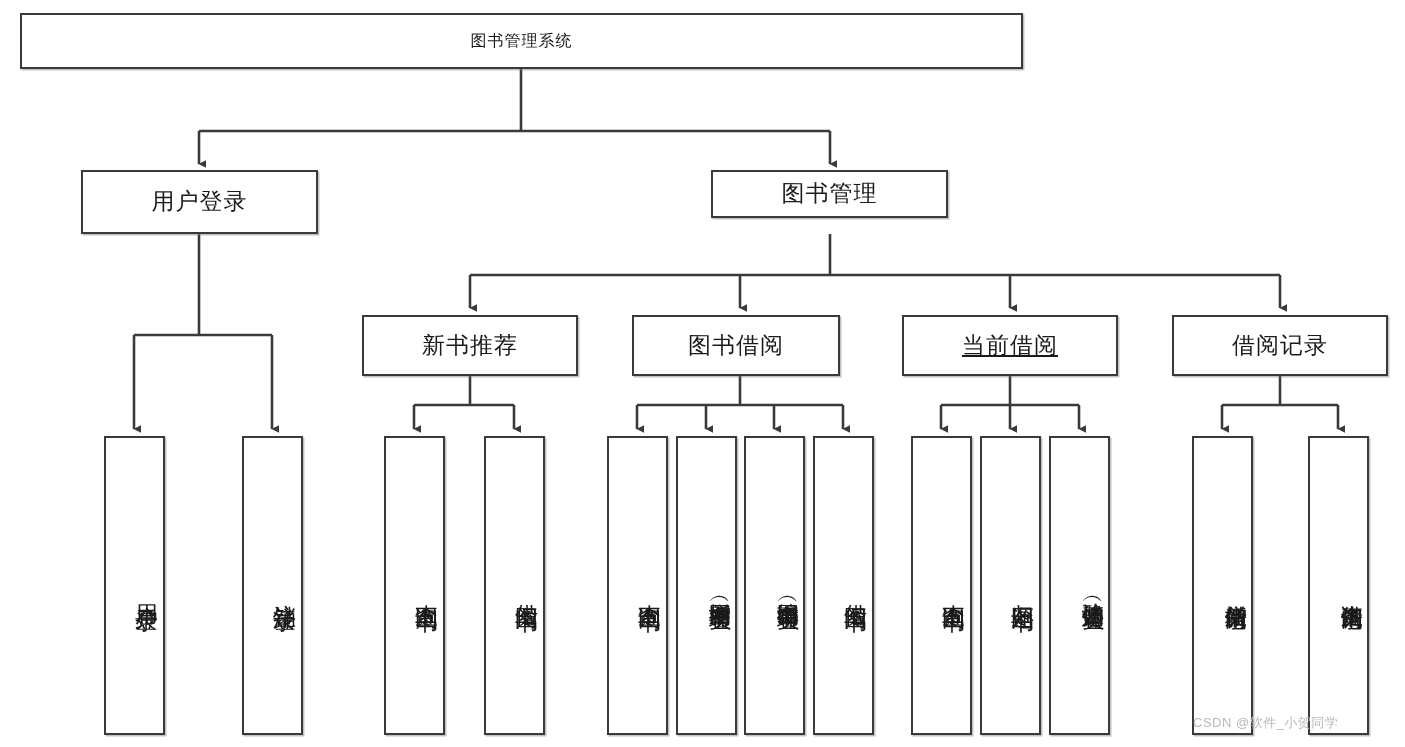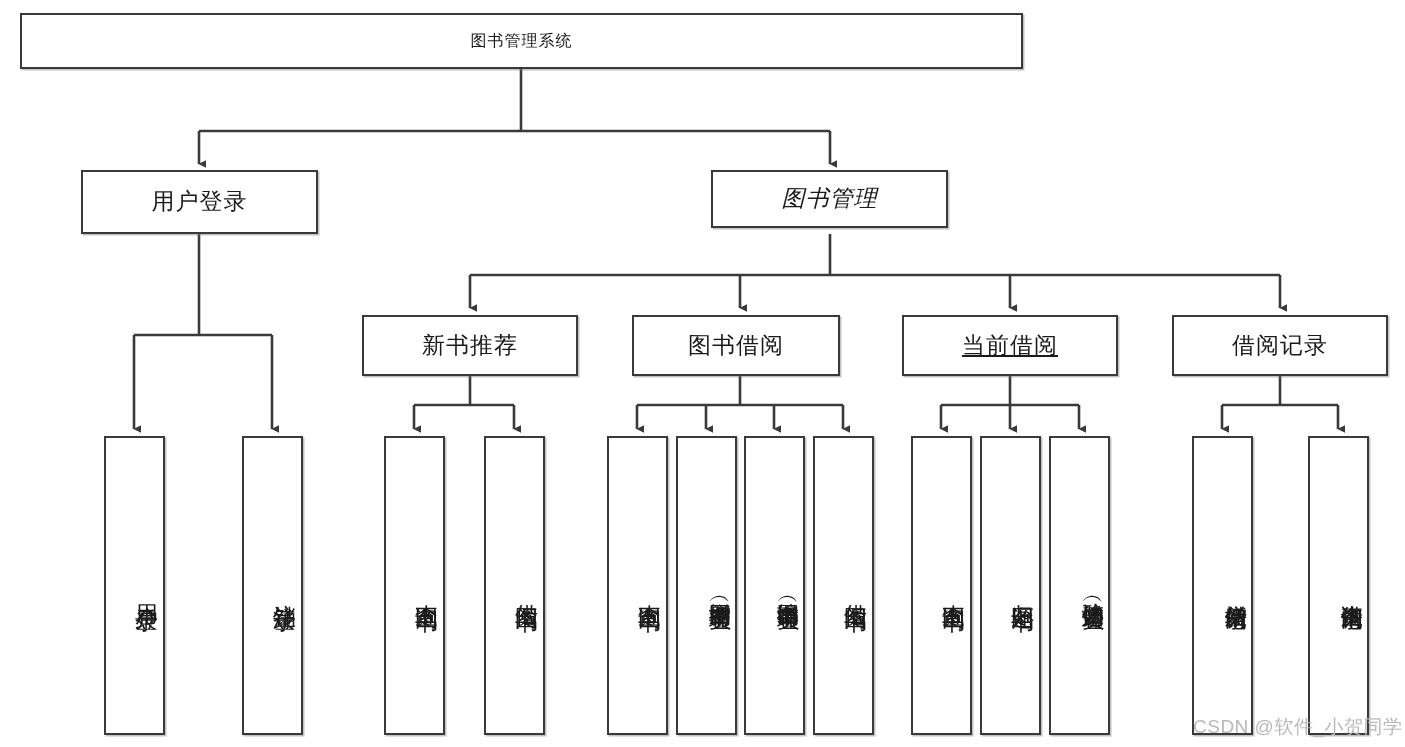--- a/index.html
+++ b/index.html
@@ -56,21 +56,21 @@
     white-space: nowrap;
   }
   .node.vert.tall-text {
     font-size: 22px;
     letter-spacing: 1px;
   }
   .watermark {
     position: absolute;
     left: 1193px;
     top: 714px;
-    font-size: 19px;
+    font-size: 13px;
     color: #b9b9b9;
     letter-spacing: 0.5px;
     z-index: 3;
     white-space: nowrap;
   }
 </style>
 </head>
 <body>
 
 <div id="canvas">
@@ -121,21 +121,21 @@
       <path d="M1280,376 L1280,405"></path>
       <path d="M1222,405 L1338,405"></path>
       <path d="M1222,405 L1222,429" marker-end="url(#arrowhead)"></path>
       <path d="M1338,405 L1338,429" marker-end="url(#arrowhead)"></path>
     </g>
   </svg>
 
   <div class="node root horiz" style="left:20px; top:13px; width:1003px; height:56px;">图书管理系统</div>
 
   <div class="node horiz" style="left:81px; top:170px; width:237px; height:64px;">用户登录</div>
-  <div class="node horiz" style="left:711px; top:170px; width:237px; height:58px;font-style:italic;">图书管理</div>
+  <div class="node horiz" style="left:711px; top:170px; width:237px; height:48px;">图书管理</div>
 
   <div class="node horiz" style="left:362px; top:315px; width:216px; height:61px;">新书推荐</div>
   <div class="node horiz" style="left:632px; top:315px; width:208px; height:61px;">图书借阅</div>
   <div class="node horiz" style="left:902px; top:315px; width:216px; height:61px;text-decoration:underline;">当前借阅</div>
   <div class="node horiz" style="left:1172px; top:315px; width:216px; height:61px;">借阅记录</div>
 
   <div class="node vert" style="left:104px; top:436px; width:61px; height:299px;">用户登录</div>
   <div class="node vert" style="left:242px; top:436px; width:61px; height:299px;">注销登录</div>
 
   <div class="node vert" style="left:384px; top:436px; width:61px; height:299px;">查询图书</div>

